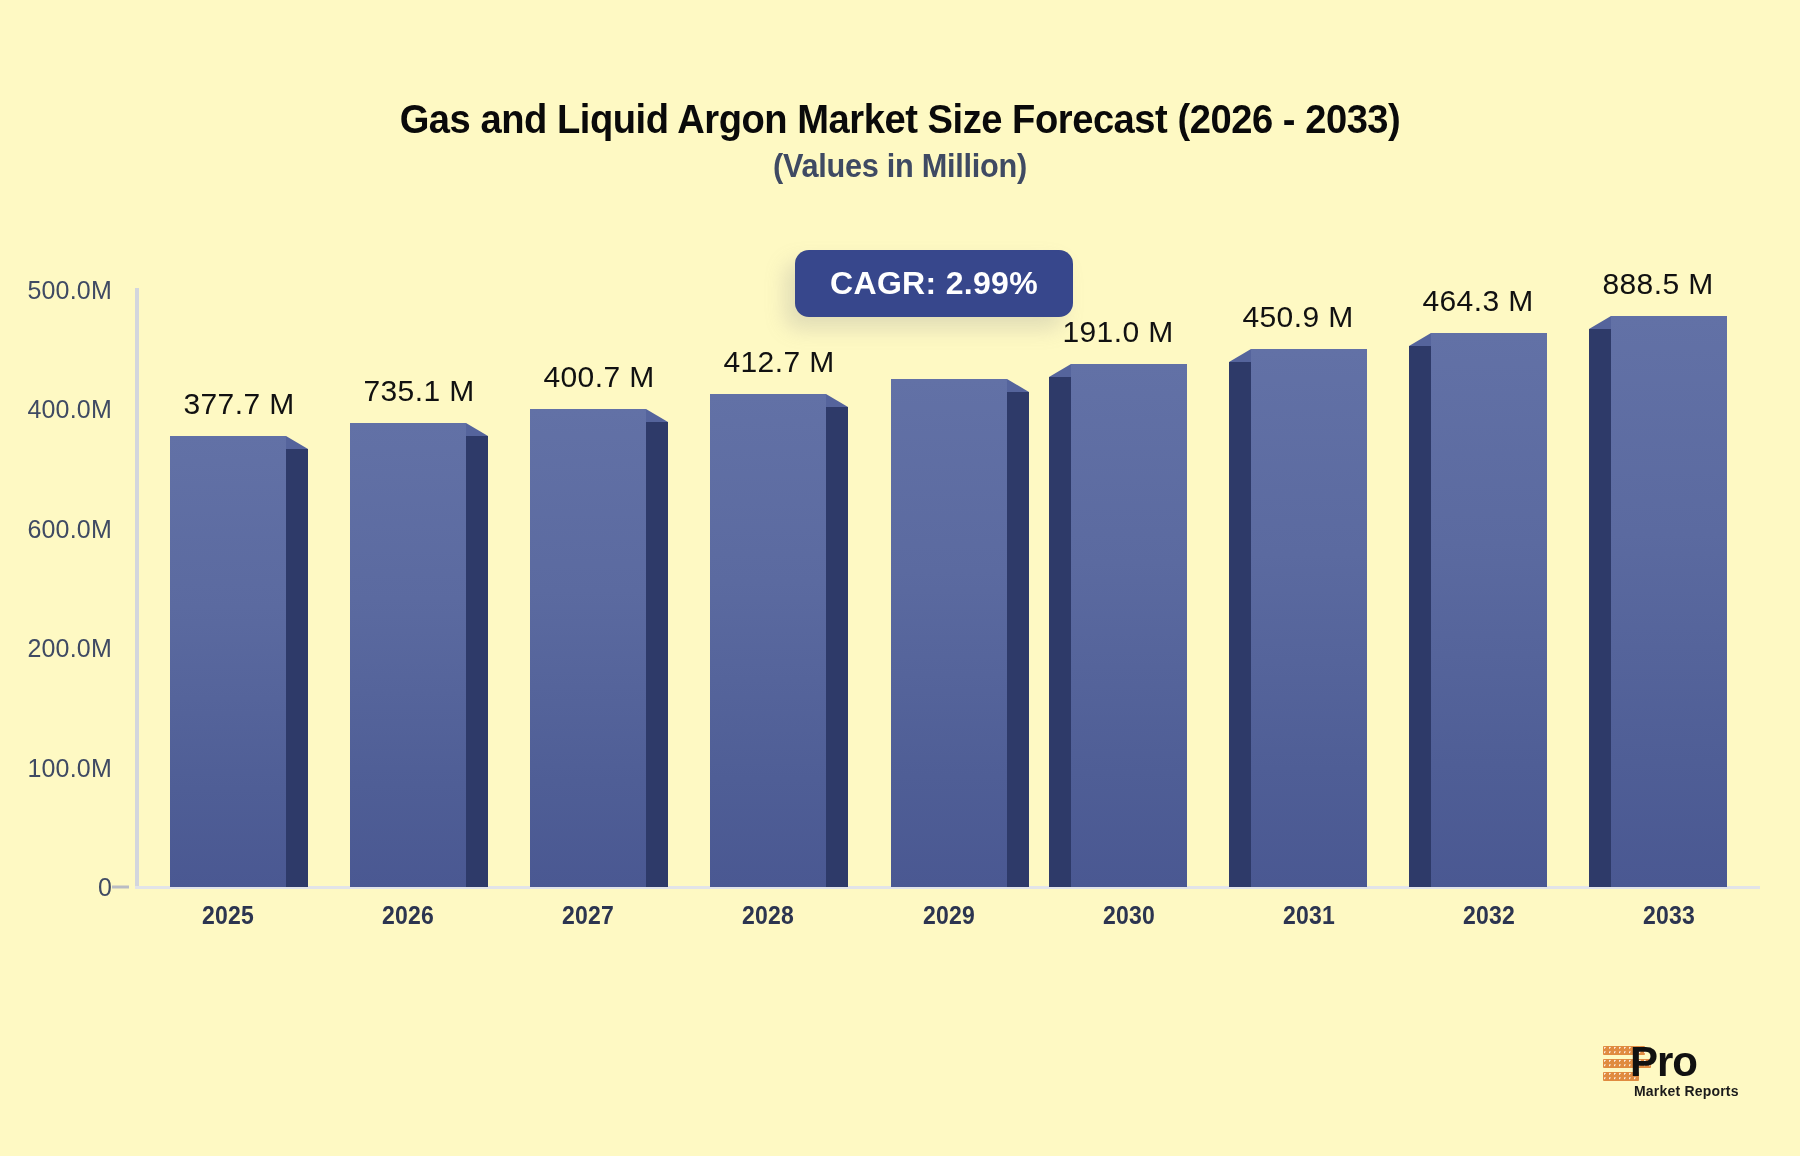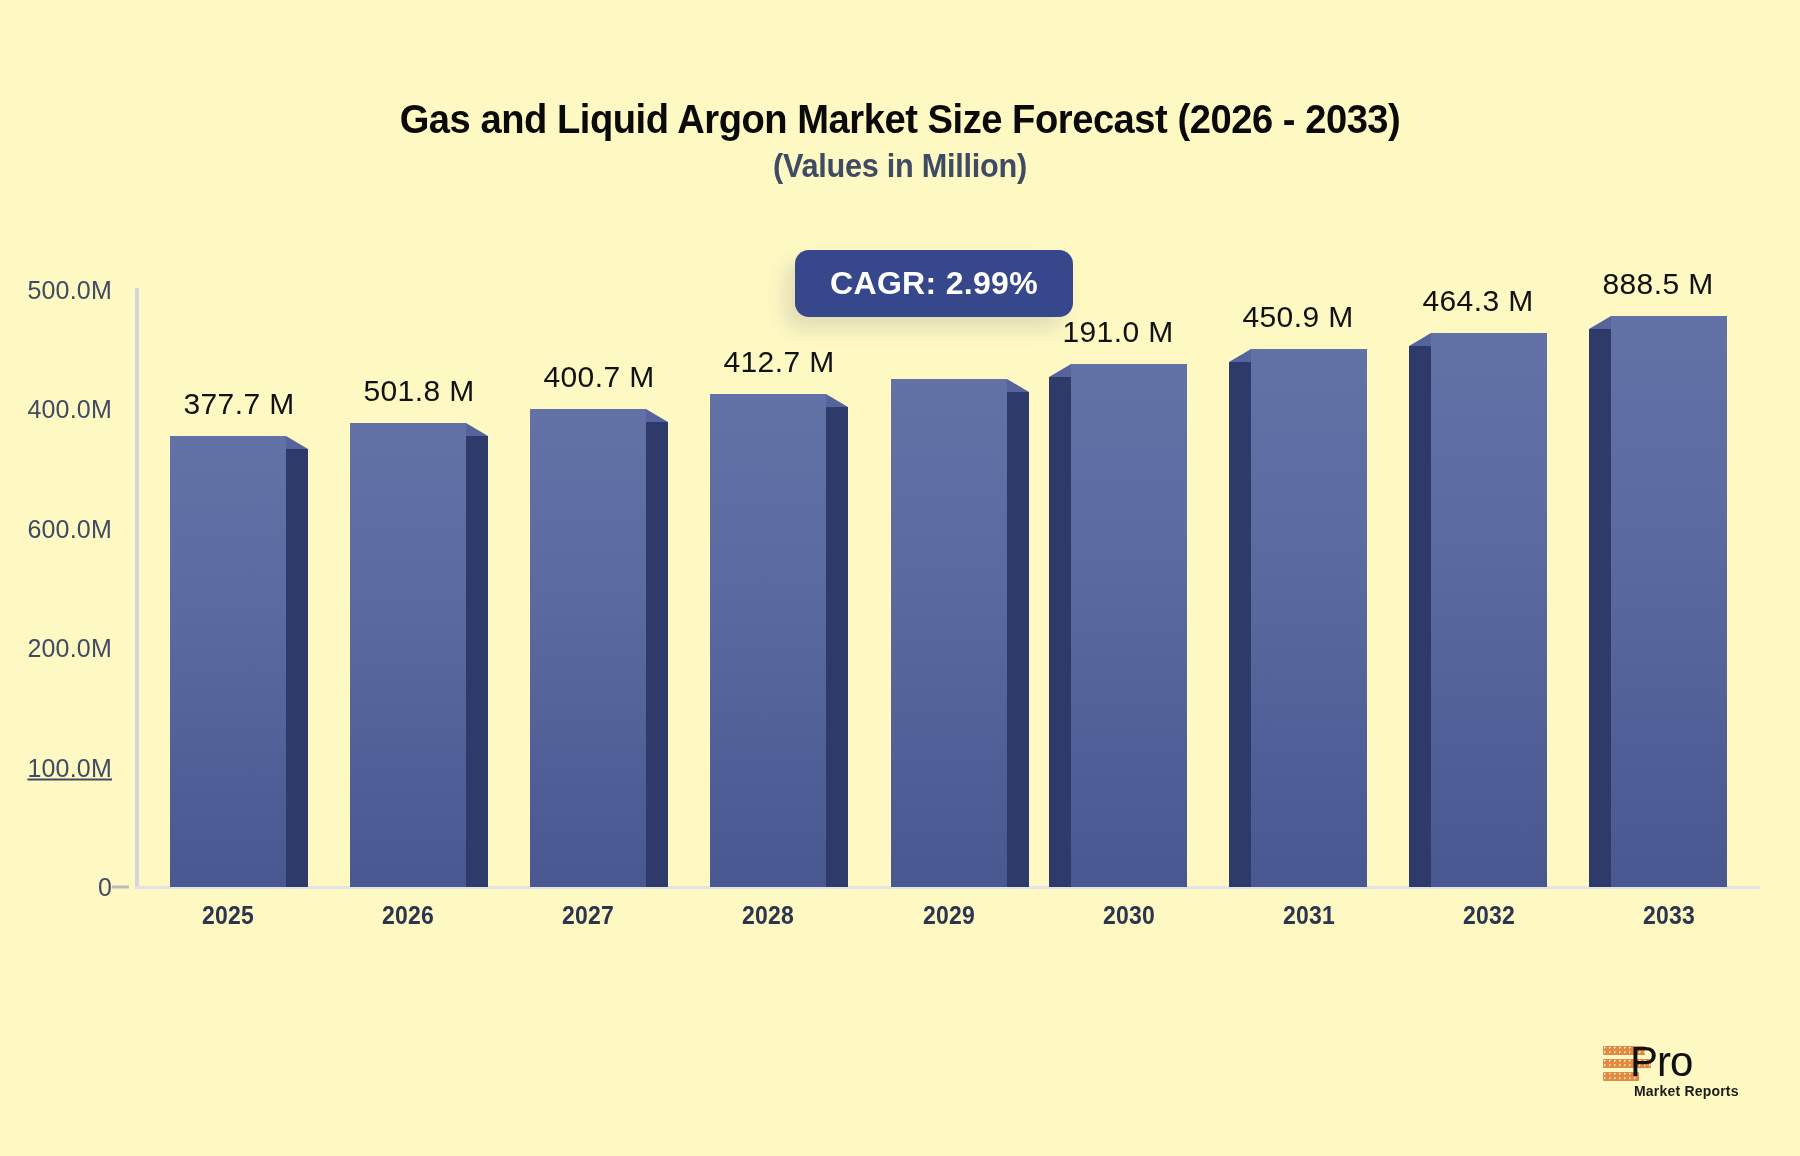--- a/index.html
+++ b/index.html
@@ -144,21 +144,21 @@
     background:#e08b40;
     margin-bottom:4px;
     border-radius:1px;
     background-image:radial-gradient(circle at 1.6px 1.6px, rgba(255,255,255,0.85) 0.9px, transparent 1.1px);
     background-size:5px 4.5px;
   }
   #logo-pro {
     position:absolute;
     left:27px; top:0px;
     font-size:42px;
-    font-weight:normal;
+    font-weight:bold;
     color:#111111;
     letter-spacing:-1px;
   }
   #logo-sub {
     position:absolute;
     left:31px; top:45px;
     font-size:14px;
     font-weight:bold;
     color:#1b1b1b;
     letter-spacing:0.2px;
@@ -177,37 +177,37 @@
   </div>
 
   <div id="y-axis-line"></div>
   <div id="x-axis-line"></div>
 
   <div id="ytick-layer">
       <div class="ytick-label" style="top: 290px;">500.0M</div>
       <div class="ytick-label" style="top: 409.4px;">400.0M</div>
       <div class="ytick-label" style="top: 528.8px;">600.0M</div>
       <div class="ytick-label" style="top: 648.2px;">200.0M</div>
-      <div class="ytick-label" style="top: 767.6px; text-decoration: underline;">100.0M</div>
+      <div class="ytick-label" style="top: 767.6px;">100.0M</div>
       <div class="ytick-label" style="top: 887px;">0</div>
       <div class="ytick-mark" style="top: 887px;"></div>
     </div>
 
   <div id="bars-layer">
       <div class="bar-group" style="left: 170px; width: 116px; height: 451px; top: 436px;">
         <div class="bar-side right" style="height: 438px;"></div>
         <div class="bar-top" style="position: absolute; bottom: 438px; left: 100%; border-bottom: 13px solid rgb(85, 100, 156); border-right: 22px solid transparent;"></div>
         <div class="bar-face" style="height: 451px;"></div>
         <div class="bar-label" style="left: -61px; margin-bottom: 15px;">377.7 M</div>
       </div>
       <div class="bar-group" style="left: 350px; width: 116px; height: 464px; top: 423px;">
         <div class="bar-side right" style="height: 451px;"></div>
         <div class="bar-top" style="position: absolute; bottom: 451px; left: 100%; border-bottom: 13px solid rgb(85, 100, 156); border-right: 22px solid transparent;"></div>
         <div class="bar-face" style="height: 464px;"></div>
-        <div class="bar-label" style="left: -61px; margin-bottom: 15px;">501.8 M</div>
+        <div class="bar-label" style="left: -61px; margin-bottom: 15px;">735.1 M</div>
       </div>
       <div class="bar-group" style="left: 530px; width: 116px; height: 478px; top: 409px;">
         <div class="bar-side right" style="height: 465px;"></div>
         <div class="bar-top" style="position: absolute; bottom: 465px; left: 100%; border-bottom: 13px solid rgb(85, 100, 156); border-right: 22px solid transparent;"></div>
         <div class="bar-face" style="height: 478px;"></div>
         <div class="bar-label" style="left: -61px; margin-bottom: 15px;">400.7 M</div>
       </div>
       <div class="bar-group" style="left: 710px; width: 116px; height: 493px; top: 394px;">
         <div class="bar-side right" style="height: 480px;"></div>
         <div class="bar-top" style="position: absolute; bottom: 480px; left: 100%; border-bottom: 13px solid rgb(85, 100, 156); border-right: 22px solid transparent;"></div>

